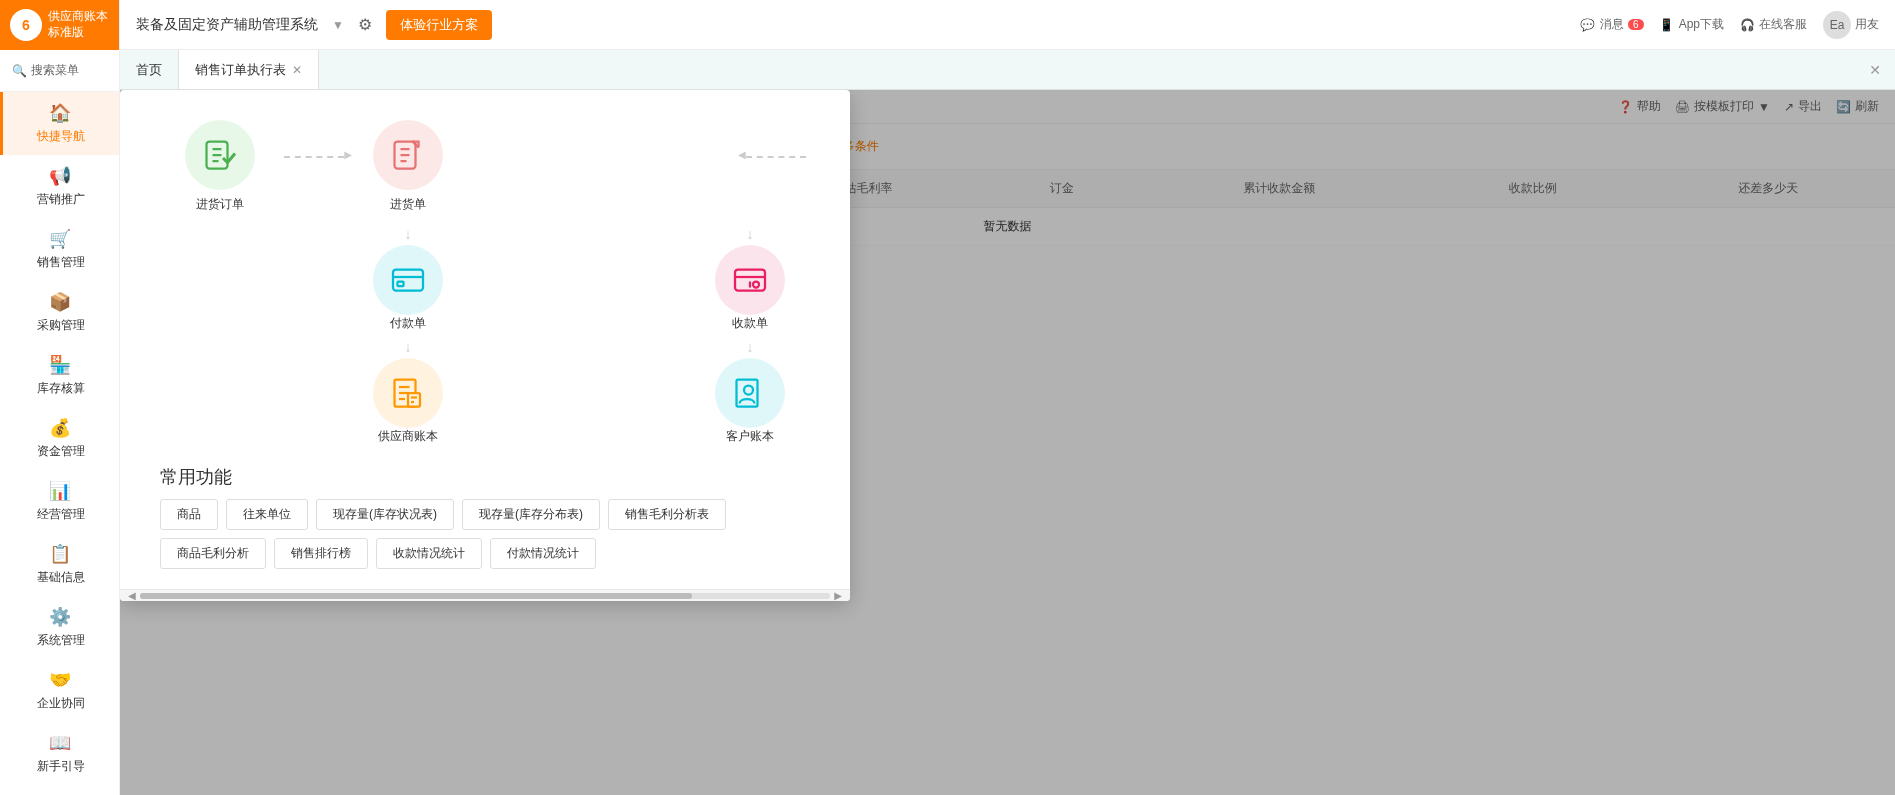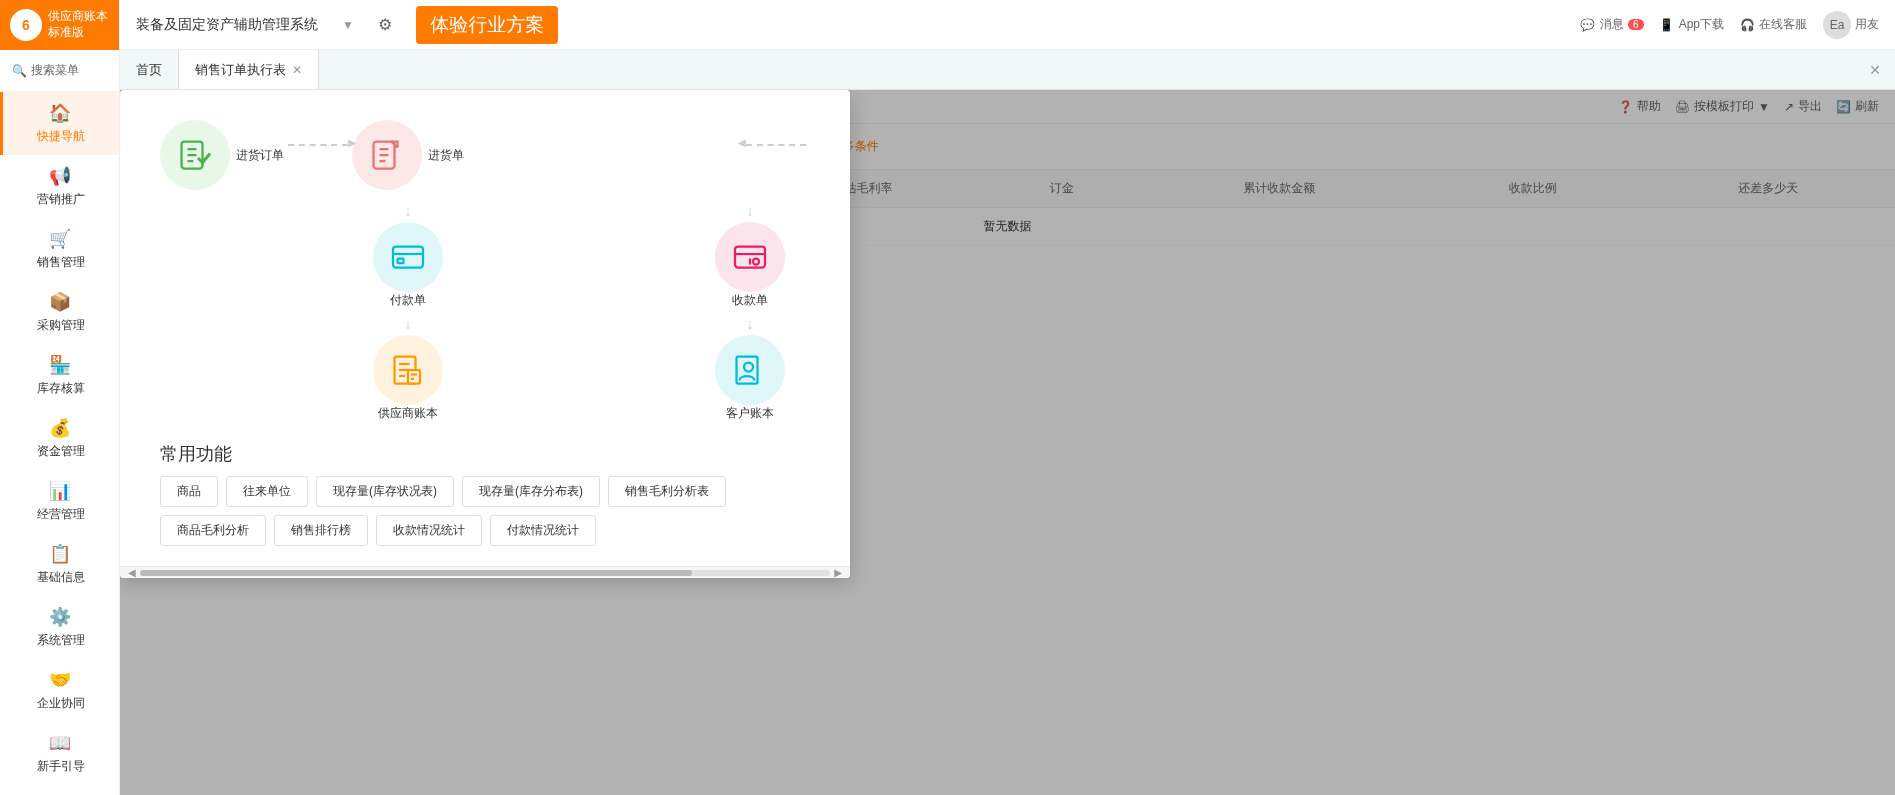--- a/index.html
+++ b/index.html
@@ -62,29 +62,29 @@
     }
 
     
     .top-header {
       height: 50px;
       background: #fff;
       border-bottom: 1px solid #eee;
       display: flex;
       align-items: center;
       padding: 0 16px;
-      gap: 24px;
+      gap: 14px;
     }
     .system-title { font-size: 14px; color: #333; font-weight: 500; }
     .header-dropdown { color: #999; font-size: 12px; cursor: pointer; }
     .header-settings { color: #666; font-size: 16px; cursor: pointer; }
     .header-trial-btn {
       background: #ff7a00; color: #fff;
       border: none; border-radius: 4px;
-      padding: 6px 14px; font-size: 19px; cursor: pointer;
+      padding: 6px 14px; font-size: 13px; cursor: pointer;
     }
     .header-right { margin-left: auto; display: flex; align-items: center; gap: 16px; }
     .header-right-item { display: flex; align-items: center; gap: 4px; color: #666; font-size: 12px; cursor: pointer; }
     .badge { background: #ff4d4f; color: #fff; border-radius: 10px; padding: 0 5px; font-size: 10px; min-width: 16px; text-align: center; }
     .avatar { width: 28px; height: 28px; border-radius: 50%; background: #ddd; display: flex; align-items: center; justify-content: center; font-size: 12px; }
 
     
     .tabs-bar {
       height: 40px;
       background: #f0f9f7;
@@ -200,21 +200,21 @@
     }
     .flow-row {
       display: flex;
       align-items: center;
       justify-content: flex-start;
       gap: 0;
       margin-bottom: 10px;
     }
     .flow-node {
       display: flex;
-      flex-direction: row;
+      flex-direction: column;
       align-items: center;
       gap: 6px;
       min-width: 120px;
     }
     .flow-circle {
       width: 70px; height: 70px;
       border-radius: 50%;
       display: flex; align-items: center; justify-content: center;
       font-size: 28px;
       cursor: pointer;

